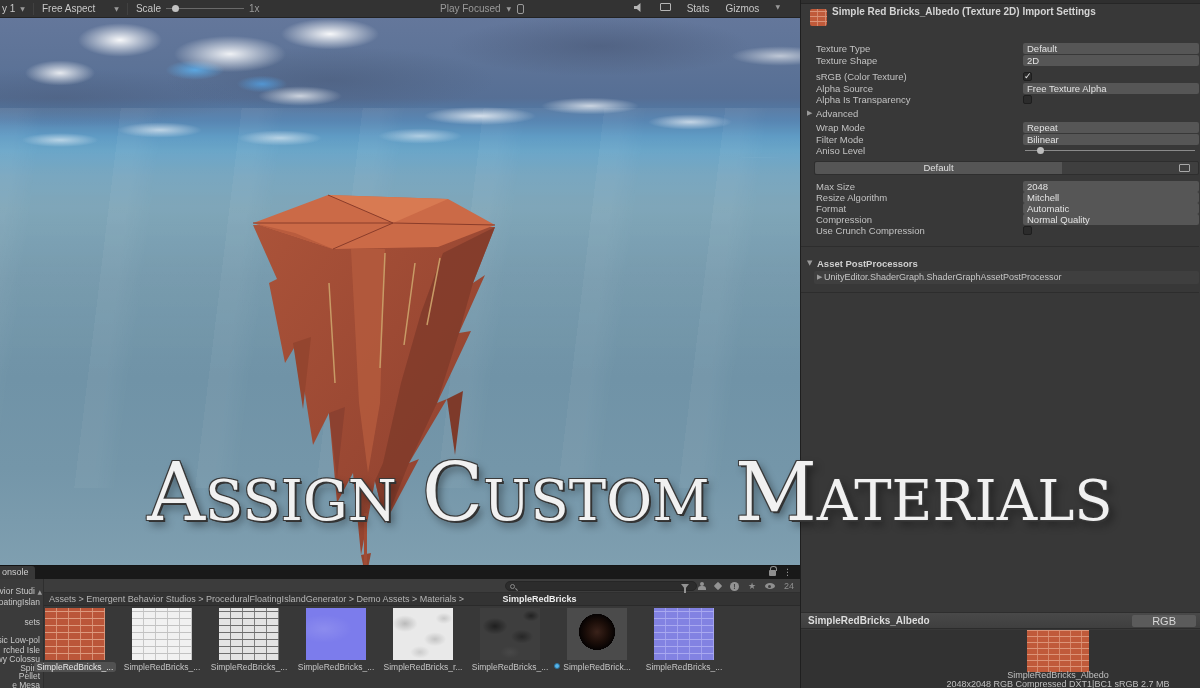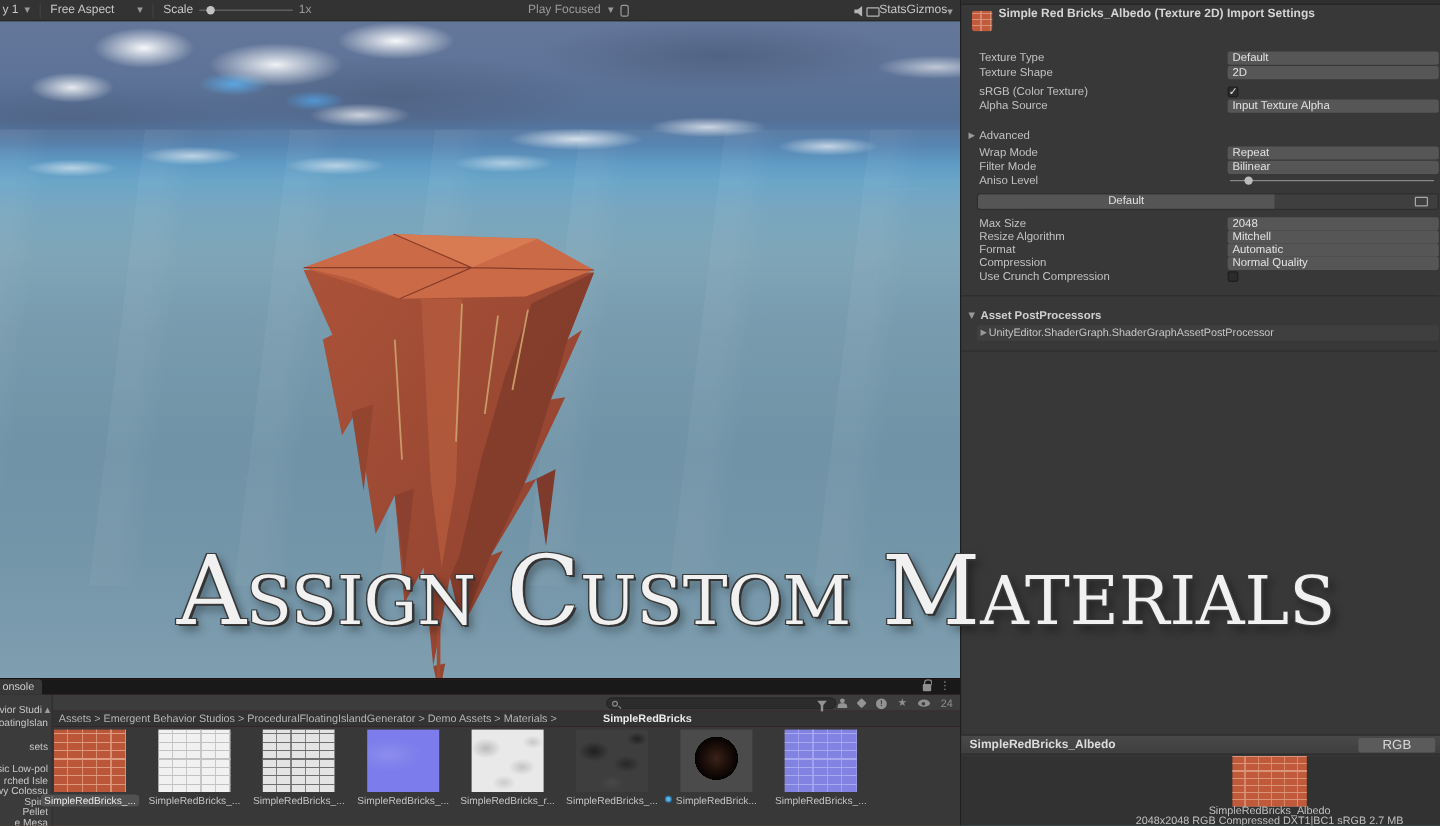--- a/index.html
+++ b/index.html
@@ -6,21 +6,21 @@
   html,body { width:1200px; height:688px; overflow:hidden; background:#383838;
     font-family:"Liberation Sans", sans-serif; }
   #root { position:relative; width:1200px; height:688px; }
 
   
   #game-panel { position:absolute; left:0; top:0; width:800px; height:565px; background:#5eead4; }
   #game-toolbar { position:absolute; left:0; top:0; width:100%; height:18px; background:#333;
     border-bottom:1px solid #232323; display:flex; align-items:center; font-size:10px; color:#c8c8c8; }
   .gt-left { display:flex; align-items:center; gap:5px; padding-left:2px; }
   .gt-center { position:absolute; left:440px; display:flex; align-items:center; gap:6px; color:#9a9a9a; }
-  .gt-right { position:absolute; right:6px; display:flex; align-items:flex-end; gap:0; }
+  .gt-right { position:absolute; right:20px; display:flex; align-items:flex-start; gap:16px; }
   .caret { font-family:"DejaVu Sans", sans-serif; font-size:6px; color:#9a9a9a; }
   .vsep { width:1px; height:12px; background:#414141; margin:0 3px; }
   .slider-line { position:relative; width:78px; height:1px; background:#6a6a6a; }
   .slider-dot { position:absolute; left:6px; top:-3px; width:7px; height:7px; border-radius:50%; background:#c2c2c2; }
   .speaker-icon { width:10px; height:9px; background:#b5b5b5;
     clip-path:polygon(0 32%,32% 32%,68% 0,68% 100%,32% 68%,0 68%); }
   .display-icon { width:11px; height:8px; border:1px solid #b5b5b5; border-radius:1px; }
   .device-icon { width:7px; height:10px; border:1px solid #9a9a9a; border-radius:2px; }
 
   #game-render { position:absolute; left:0; top:18px; width:800px; height:547px; overflow:hidden;
@@ -274,21 +274,25 @@
     <div class="irow" style="top:55px">
       <span class="ilabel">Texture Shape</span>
       <span class="ifield">2D</span>
     </div>
     <div class="irow" style="top:71px">
       <span class="ilabel">sRGB (Color Texture)</span>
       <span class="checkbox" data-checked="true"></span>
     </div>
     <div class="irow" style="top:83px">
       <span class="ilabel">Alpha Source</span>
-      <span class="ifield">Input Texture Alpha</span>
+      <span class="ifield">Free Texture Alpha</span>
+    </div>
+    <div class="irow" style="top:94px">
+      <span class="ilabel">Alpha Is Transparency</span>
+      <span class="checkbox" data-checked="false"></span>
     </div>
     <div class="irow" style="top:108px">
       <span class="fold-arrow">▶</span>
       <span class="ilabel">Advanced</span>
     </div>
     <div class="irow" style="top:122px">
       <span class="ilabel">Wrap Mode</span>
       <span class="ifield">Repeat</span>
     </div>
     <div class="irow" style="top:134px">

